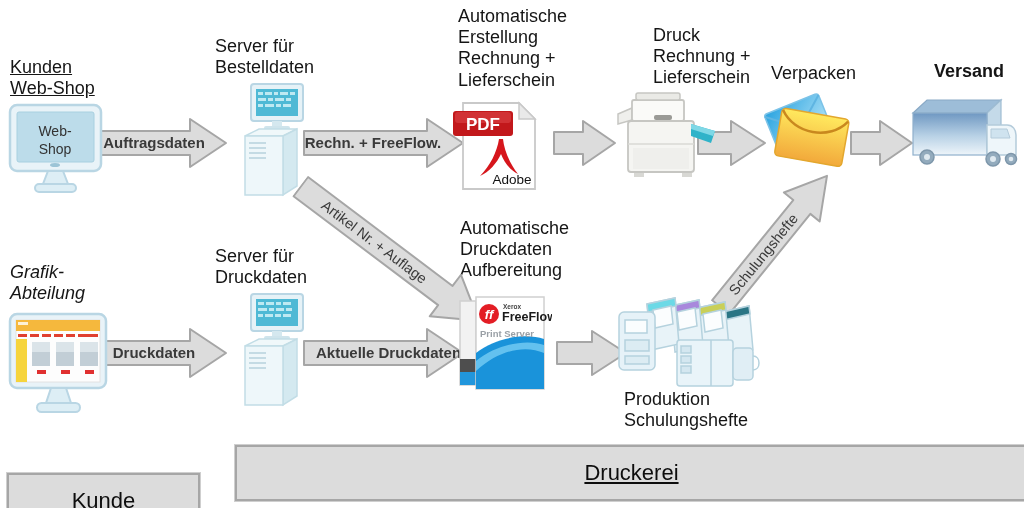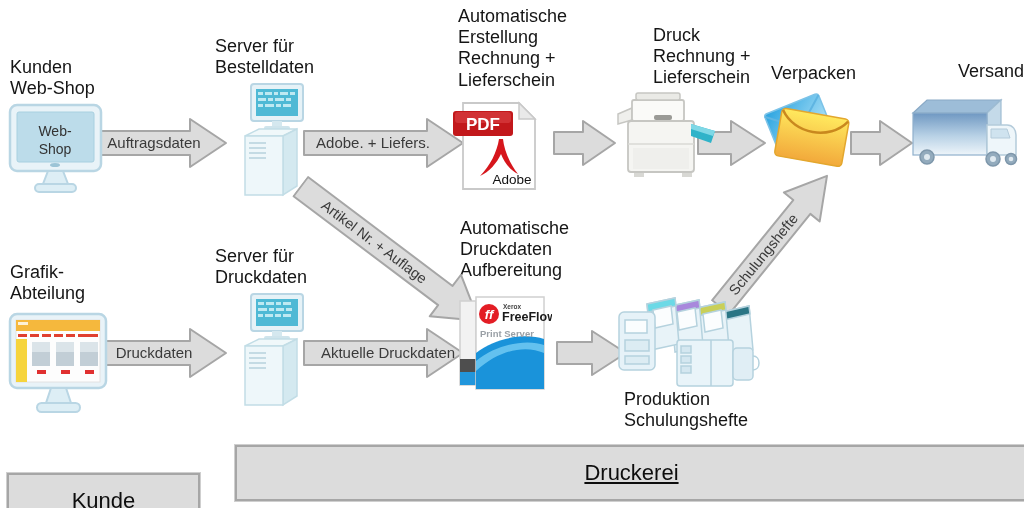--- a/index.html
+++ b/index.html
@@ -1,68 +1,68 @@
 <!DOCTYPE html>
 <html><head>
 <meta charset="utf-8">
 <style>
   * { margin:0; padding:0; box-sizing:border-box; }
   html,body { width:1024px; height:508px; }
   body { position:relative; background:#ffffff; font-family:"Liberation Sans",sans-serif; overflow:hidden; }
   .abs { position:absolute; }
   .title { font-size:18px; line-height:1.18; color:#151515; white-space:pre-line; }
-  .flow-label { font-size:15px; color:#3a3a3a; text-align:center; white-space:nowrap; }
+  .flow-label { font-size:15px; color:#3a3a3a; text-align:center; white-space:nowrap;font-weight:bold; }
   .zone { background:#dcdcdc; border:2px solid #a6a6a6; box-shadow:0 0 0 1px #cfcfcf;
           display:flex; align-items:center; justify-content:center;
           font-size:22px; color:#0d0d0d; }
   .arrow-svg path { fill:#dcdcdc; stroke:#a6a6a6; stroke-width:2; stroke-linejoin:round; }
   .diag { display:flex; align-items:center; justify-content:center; }
   .diag > svg { position:absolute; left:0; top:0; width:100%; height:100%; }
   .diag-label { position:relative; font-size:14.5px; color:#3a3a3a; white-space:nowrap; }
   svg text { font-family:"Liberation Sans",sans-serif; }
 </style>
 </head>
 <body>
 
 <div class="abs zone" style="left:7px; top:445px; width:193px; height:56px;margin-top:28px;">Kunde</div>
 <div class="abs zone" style="left:235px; top:445px; width:793px; height:56px;text-decoration:underline;">Druckerei</div>
 
-<div class="abs title" style="left:10px; top:57px;">Kunden
+<div class="abs title" style="left:10px; top:57px;text-decoration:underline;">Kunden
 Web-Shop</div>
 <div class="abs title" style="left:215px; top:36px;">Server für
 Bestelldaten</div>
 <div class="abs title" style="left:458px; top:6px;">Automatische
 Erstellung
 Rechnung +
 Lieferschein</div>
 <div class="abs title" style="left:620px; top:25px;margin-left:33px;">Druck
 Rechnung +
 Lieferschein</div>
 <div class="abs title" style="left:771px; top:63px;">Verpacken</div>
-<div class="abs title" style="left:958px; top:61px;">Versand</div>
-
-<div class="abs title" style="left:10px; top:262px;">Grafik-
+<div class="abs title" style="left:934px; top:61px;font-weight:bold;">Versand</div>
+
+<div class="abs title" style="left:10px; top:262px;font-style:italic;">Grafik-
 Abteilung</div>
 <div class="abs title" style="left:215px; top:246px;">Server für
 Druckdaten</div>
 <div class="abs title" style="left:460px; top:218px;">Automatische
 Druckdaten
 Aufbereitung</div>
 <div class="abs title" style="left:624px; top:389px;">Produktion
 Schulungshefte</div>
 
 <svg class="abs arrow-svg" style="left:98px; top:117px;" width="130" height="52" viewBox="0 0 130 52">
   <path d="M1,14 H92 V2 L128,26 L92,50 V38 H1 Z"></path>
 </svg>
 <div class="abs flow-label" style="left:98px; top:134px; width:112px;">Auftragsdaten</div>
 
 <svg class="abs arrow-svg" style="left:303px; top:117px;" width="162" height="52" viewBox="0 0 162 52">
   <path d="M1,14 H124 V2 L160,26 L124,50 V38 H1 Z"></path>
 </svg>
-<div class="abs flow-label" style="left:303px; top:134px; width:140px;">Adobe. + Liefers.</div>
+<div class="abs flow-label" style="left:303px; top:134px; width:140px;">Rechn. + FreeFlow.</div>
 
 <svg class="abs arrow-svg" style="left:553px; top:119px;" width="64" height="48" viewBox="0 0 64 48">
   <path d="M1,13 H30 V2 L62,24 L30,46 V35 H1 Z"></path>
 </svg>
 
 <svg class="abs arrow-svg" style="left:697px; top:119px;" width="70" height="48" viewBox="0 0 70 48">
   <path d="M1,13 H34 V2 L68,24 L34,46 V35 H1 Z"></path>
 </svg>
 
 <svg class="abs arrow-svg" style="left:850px; top:119px;" width="64" height="48" viewBox="0 0 64 48">

